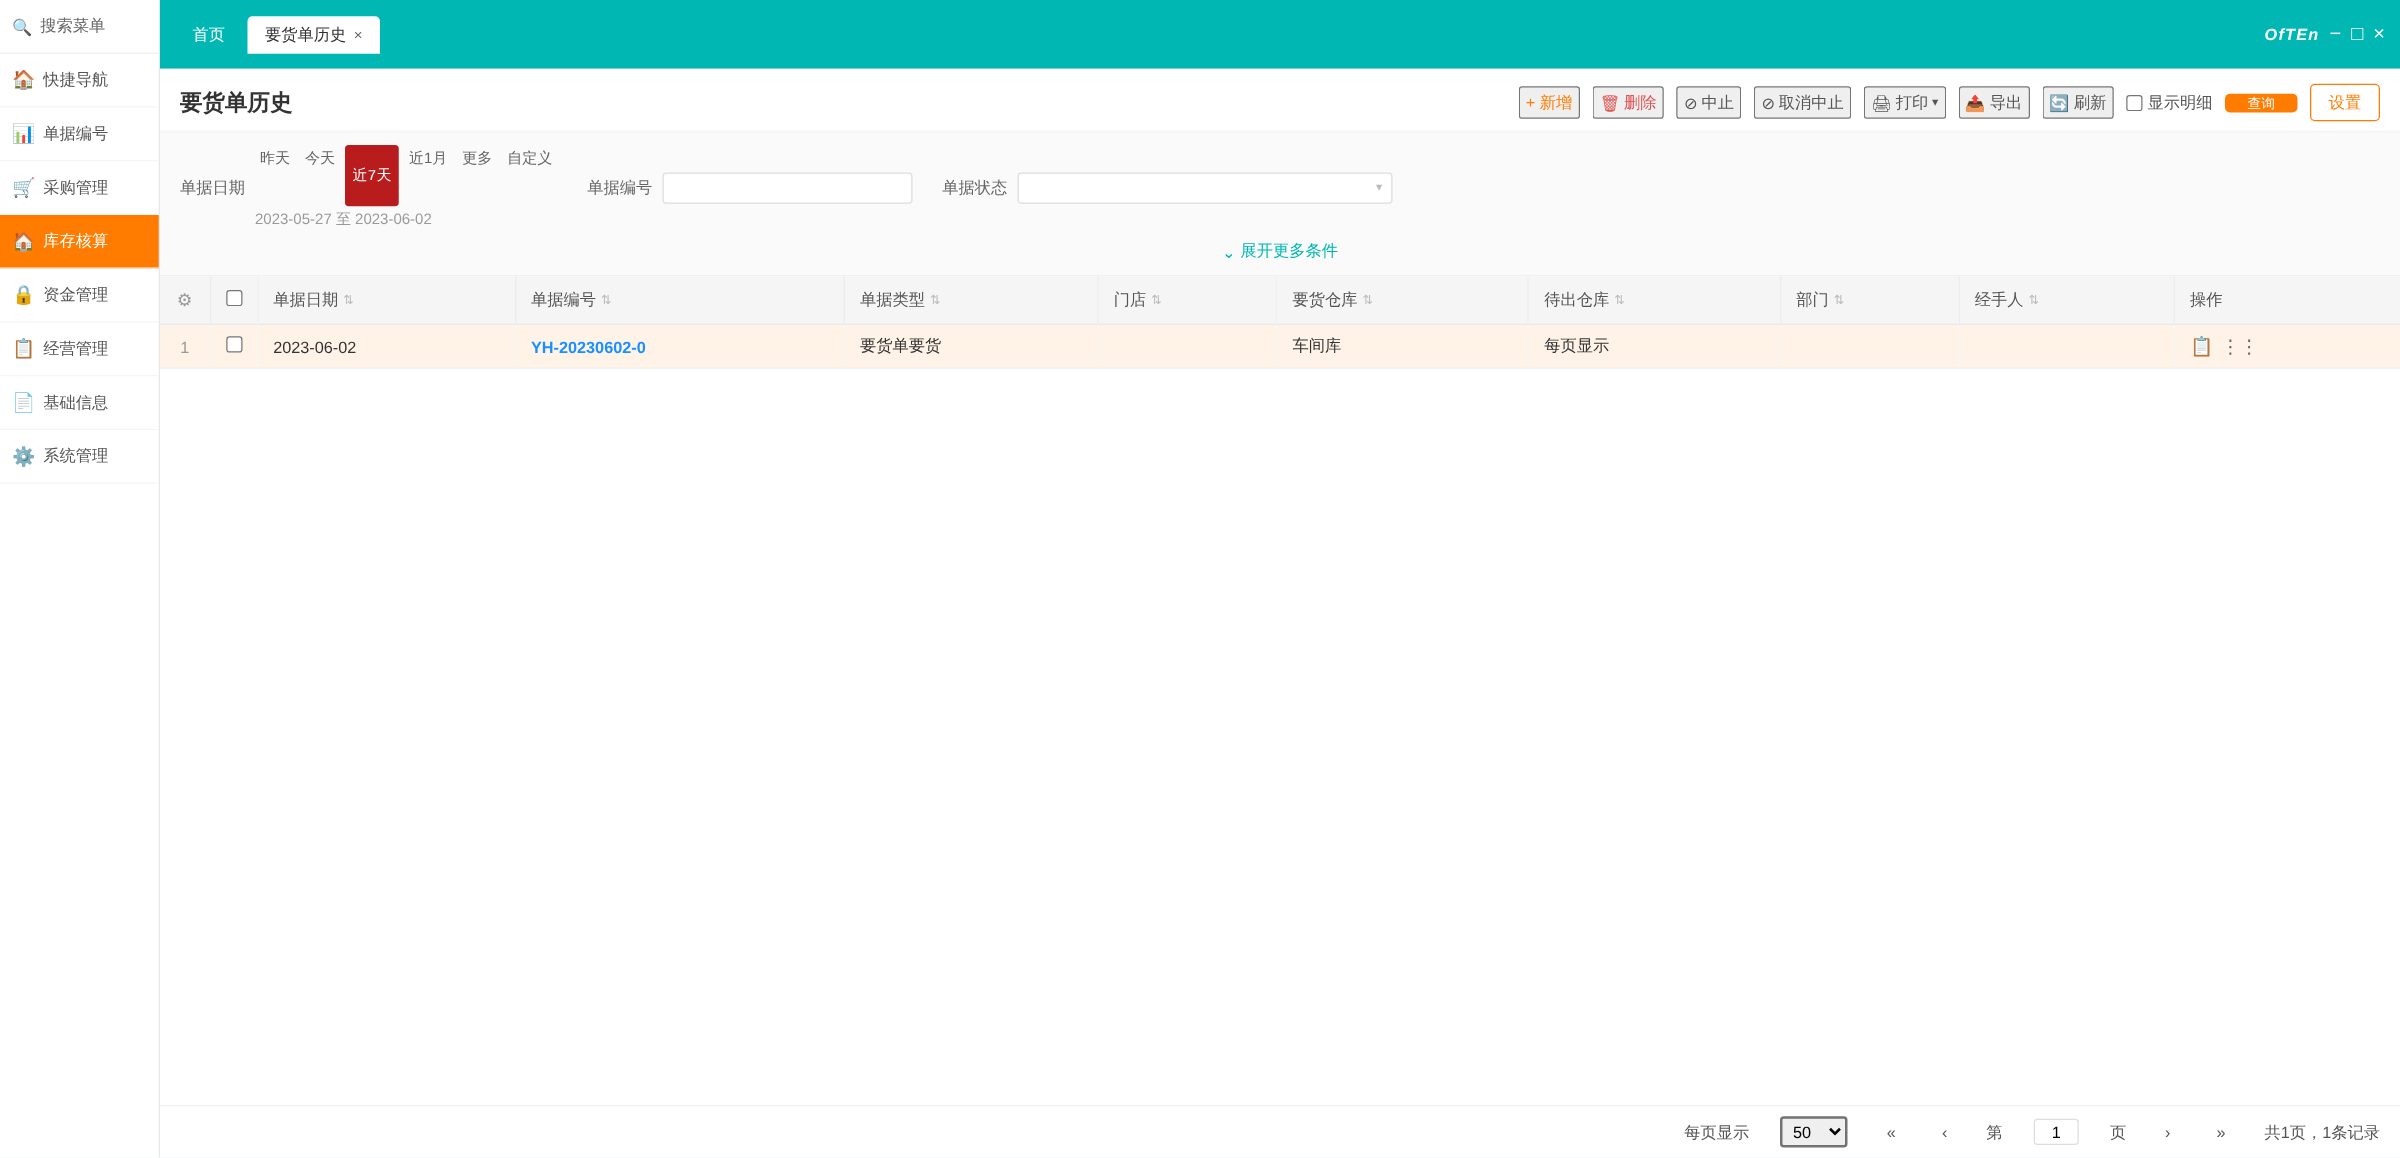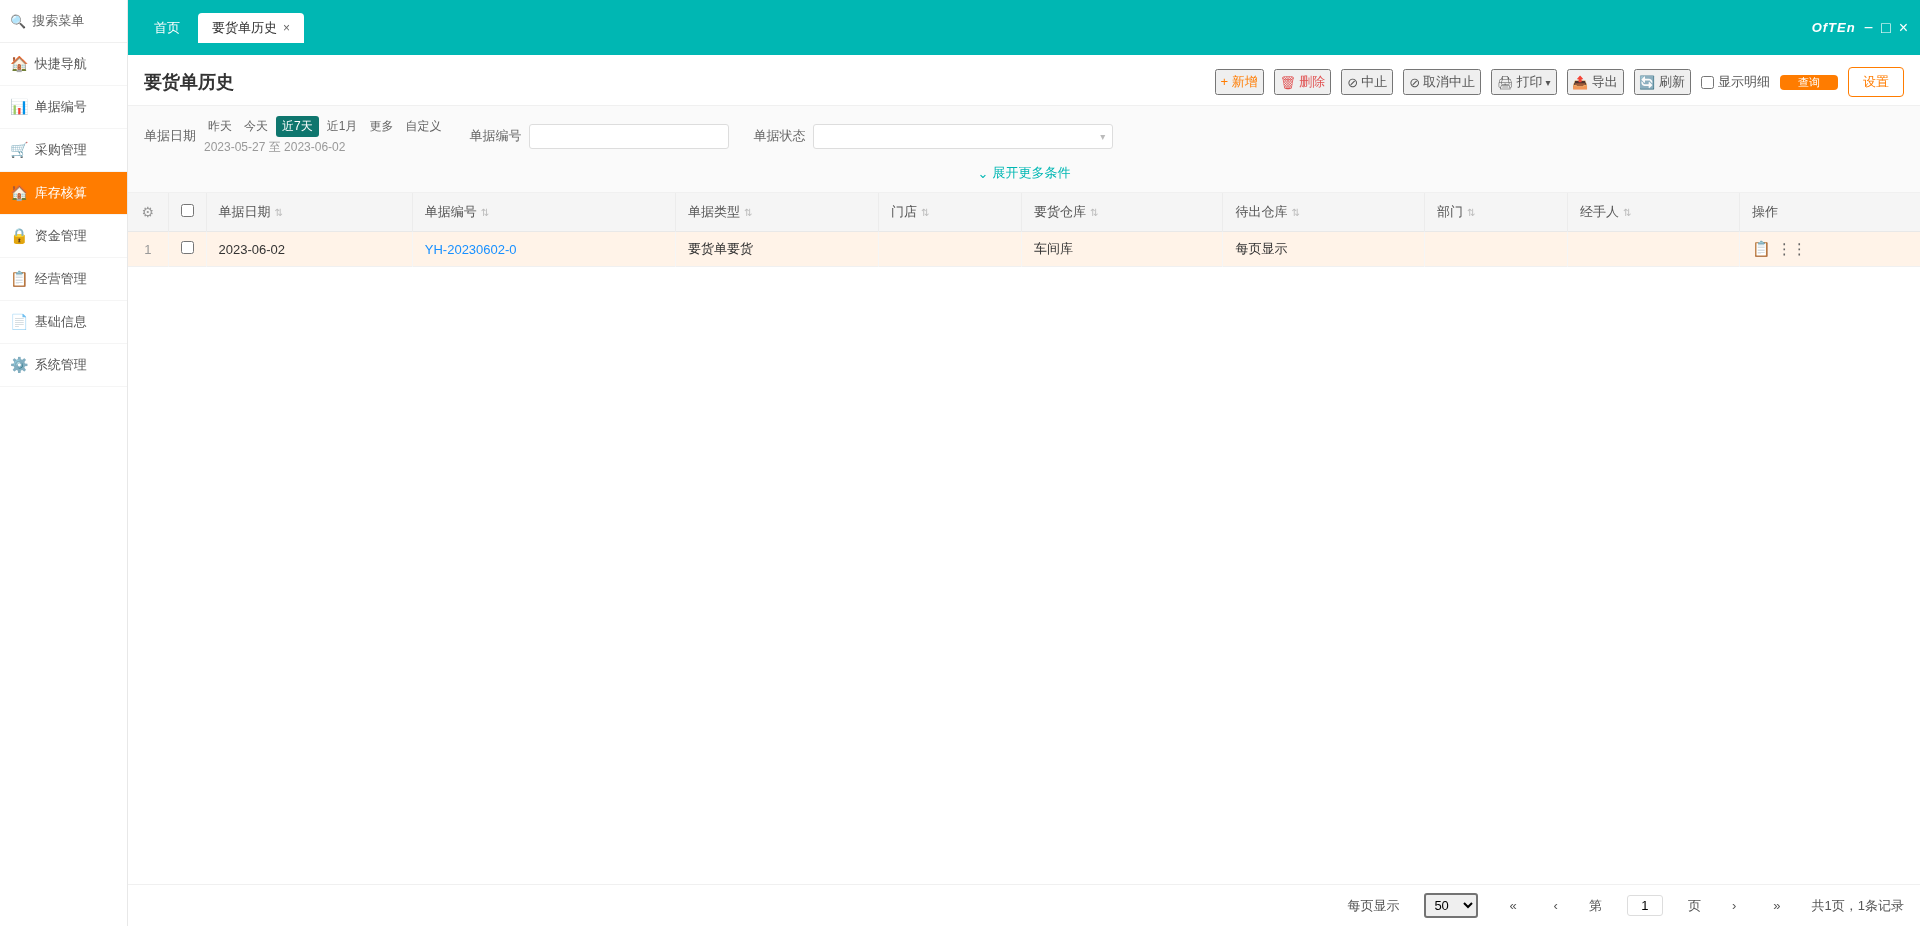--- a/index.html
+++ b/index.html
@@ -185,24 +185,25 @@
       align-items: flex-start;
       gap: 4px;
     }
     .date-shortcut {
       font-size: 12px;
       color: #666;
       cursor: pointer;
       padding: 2px 4px;
     }
     .date-shortcut.active {
-      background: #0f766e;
+      background: #b91c1c;
       color: #fff;
       border-radius: 3px;
-      padding: 2px 6px;
+      padding: 16px 6px;
+      font-family: Liberation Mono, monospace;
     }
     .date-range-text {
       font-size: 12px;
       color: #999;
       margin-top: 2px;
     }
     .filter-input {
       border: 1px solid #ddd;
       border-radius: 3px;
       padding: 4px 8px;
@@ -263,20 +264,21 @@
       padding: 8px 12px;
       color: #333;
       white-space: nowrap;
       border-right: 1px solid #f5f5f5;
     }
     tbody td:last-child { border-right: none; }
     .cell-link {
       color: #1890ff;
       cursor: pointer;
       text-decoration: none;
+      font-weight: bold;
     }
     .sort-icon { color: #bbb; font-size: 10px; }
     .th-inner { display: flex; align-items: center; gap: 4px; }
     .settings-icon { color: #999; cursor: pointer; font-size: 14px; }
     .row-ops { display: flex; gap: 6px; }
     .row-op-btn { cursor: pointer; font-size: 15px; color: #666; }
 
     
     .table-footer {
       background: #fffbf5;

